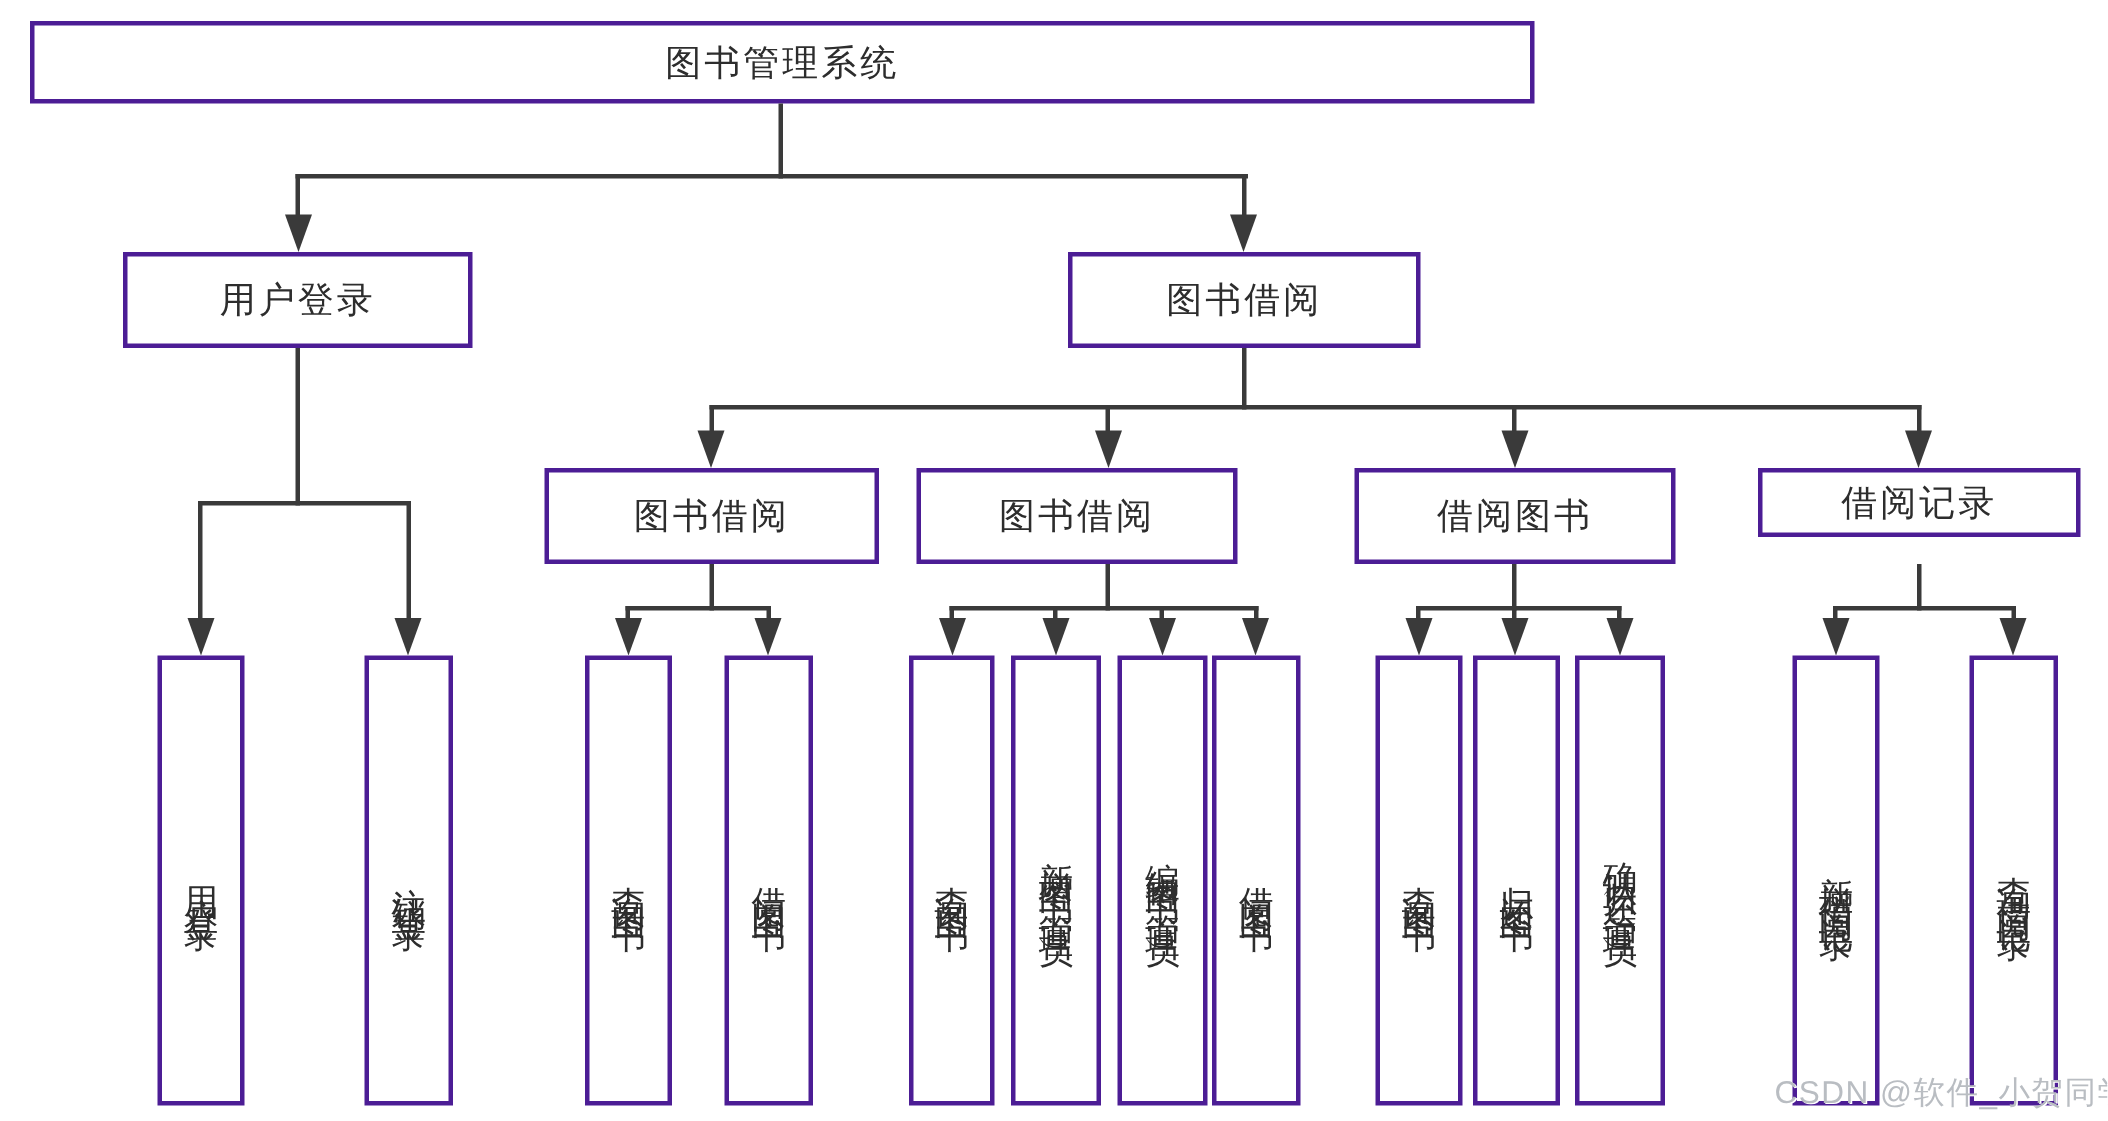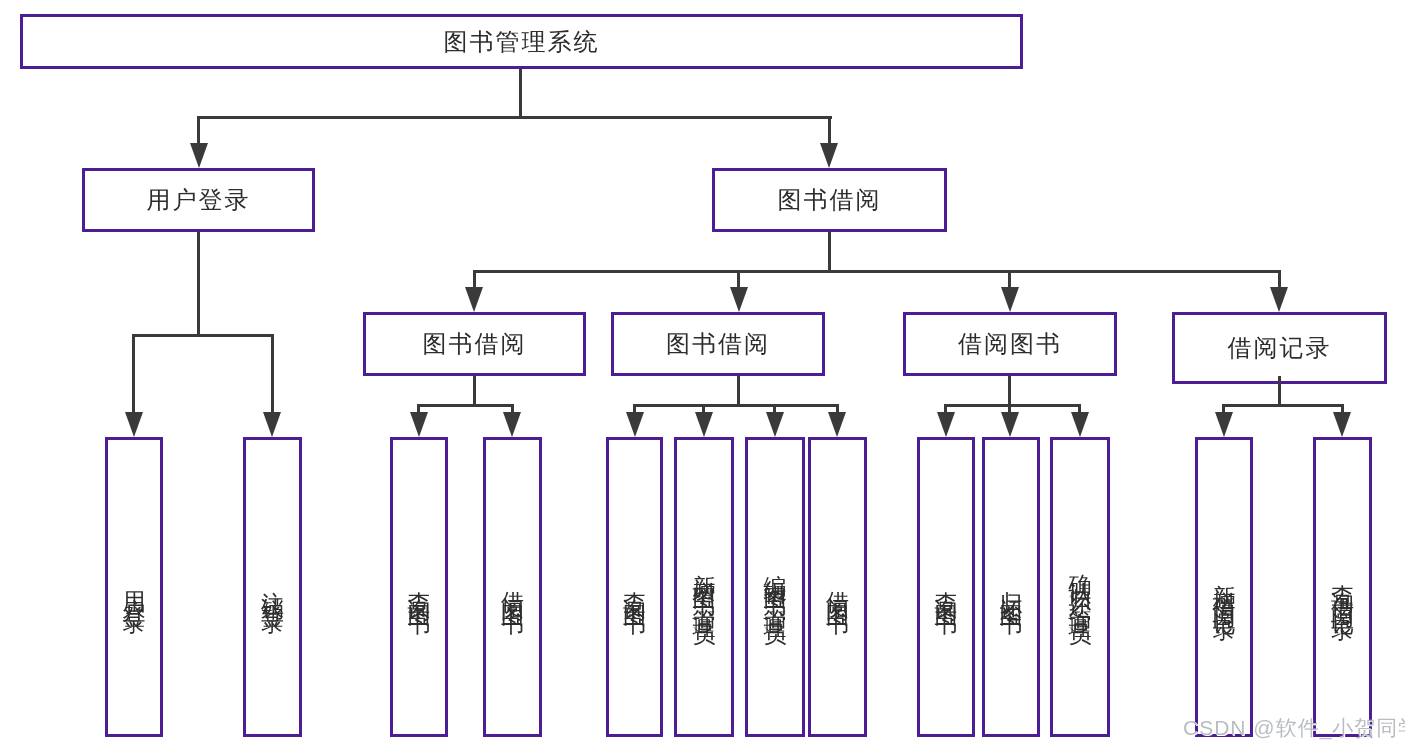--- a/index.html
+++ b/index.html
@@ -96,21 +96,21 @@
 
   <div class="box hbox" style="left:363px;top:312px;width:223px;height:64px;">
     <span>图书借阅</span>
   </div>
   <div class="box hbox" style="left:611px;top:312px;width:214px;height:64px;">
     <span>图书借阅</span>
   </div>
   <div class="box hbox" style="left:903px;top:312px;width:214px;height:64px;">
     <span>借阅图书</span>
   </div>
-  <div class="box hbox" style="left:1172px;top:312px;width:215px;height:72px;">
+  <div class="box hbox" style="left:1172px;top:312px;width:215px;height:46px;">
     <span>借阅记录</span>
   </div>
 
   <div class="line" style="left:473px;top:376px;width:3px;height:31px;"></div>
   <div class="line" style="left:417px;top:404px;width:97px;height:3px;"></div>
   <div class="line" style="left:417px;top:404px;width:3px;height:12px;"></div>
   <div class="arrow" style="left:410px;top:412px;"></div>
   <div class="line" style="left:511px;top:404px;width:3px;height:12px;"></div>
   <div class="arrow" style="left:503px;top:412px;"></div>
 

